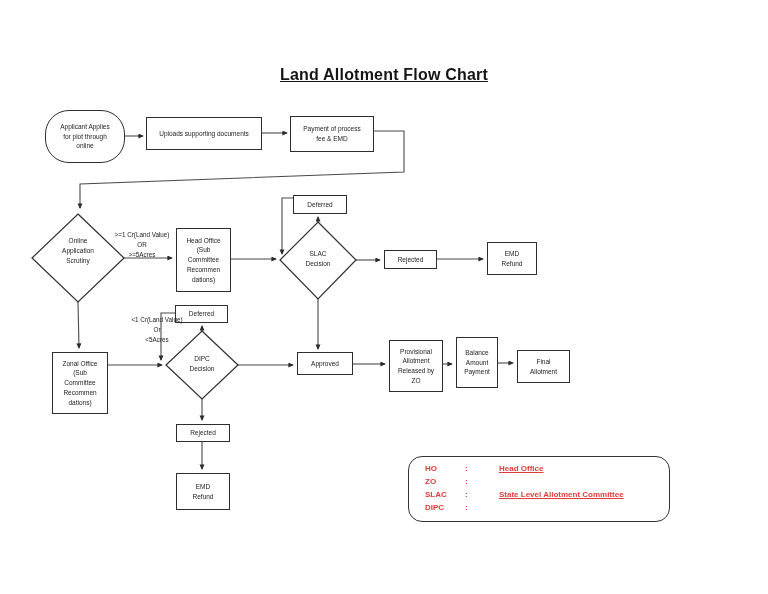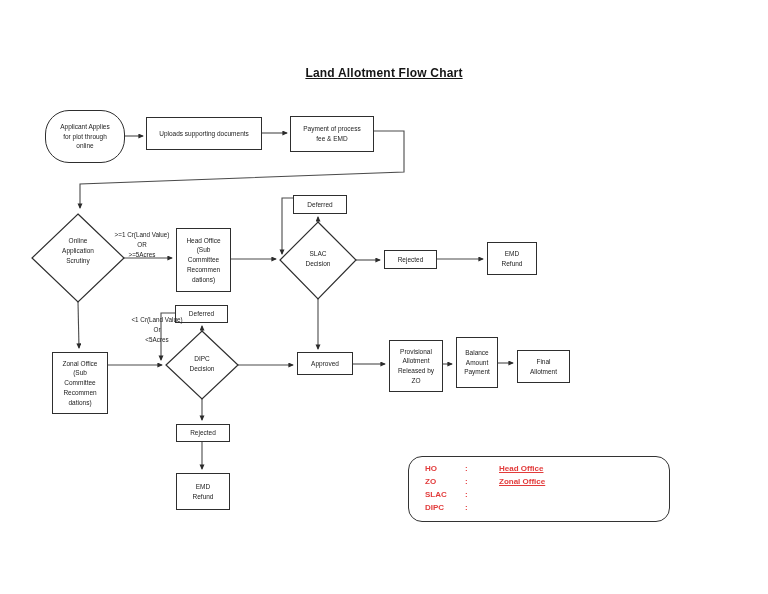--- a/index.html
+++ b/index.html
@@ -2,21 +2,21 @@
 <html><head>
 <meta charset="utf-8">
 <style>
   html,body{margin:0;padding:0;background:#ffffff;}
   .page{
     position:relative;width:768px;height:594px;background:#ffffff;
     font-family:"Liberation Sans", sans-serif;color:#1d1d1d;overflow:hidden;
   }
   .title{
     position:absolute;left:0;right:0;top:66px;text-align:center;
-    font-size:12px;font-weight:bold;text-decoration:underline;color:#151515;
+    font-size:16px;font-weight:bold;text-decoration:underline;color:#151515;
     letter-spacing:.2px;
   }
   svg.wires{position:absolute;left:0;top:0;z-index:1;}
   .node{
     position:absolute;z-index:2;box-sizing:border-box;background:#ffffff;
     border:1.2px solid #2e2e2e;display:flex;align-items:center;justify-content:center;
     text-align:center;font-size:6.5px;line-height:1.5;white-space:pre-line;color:#222;
   }
   .terminator{border-radius:24px;}
   .dtext{
@@ -149,25 +149,25 @@
 
   <div class="legend" style="color: rgb(226, 59, 59);">
     <div class="legend-row">
       <span class="legend-abbr">HO</span>
       <span class="legend-colon">:</span>
       <span class="legend-full">Head Office</span>
     </div>
     <div class="legend-row">
       <span class="legend-abbr">ZO</span>
       <span class="legend-colon">:</span>
-      <span class="legend-full">Zonal Office</span>
     </div>
     <div class="legend-row">
       <span class="legend-abbr">SLAC</span>
       <span class="legend-colon">:</span>
+      <span class="legend-full">State Level Allotment Committee</span>
     </div>
     <div class="legend-row">
       <span class="legend-abbr">DIPC</span>
       <span class="legend-colon">:</span>
     </div>
   </div>
 
 </div>
 
 </body></html>

